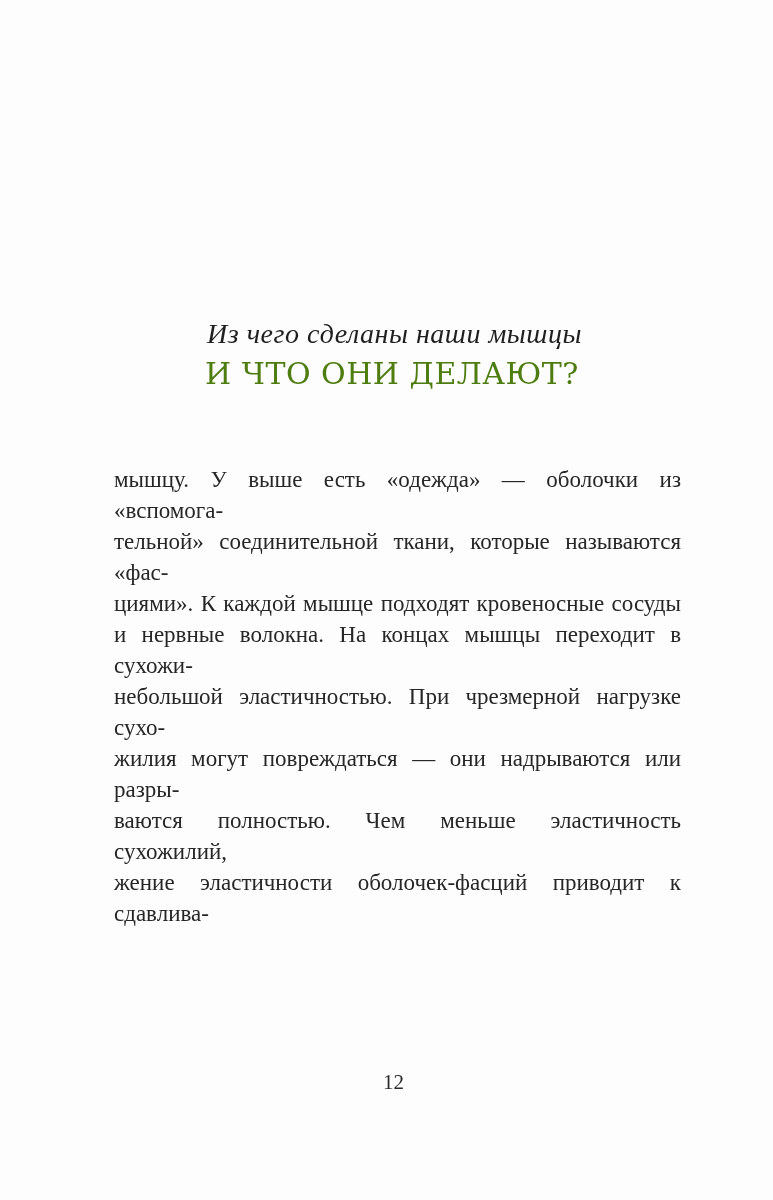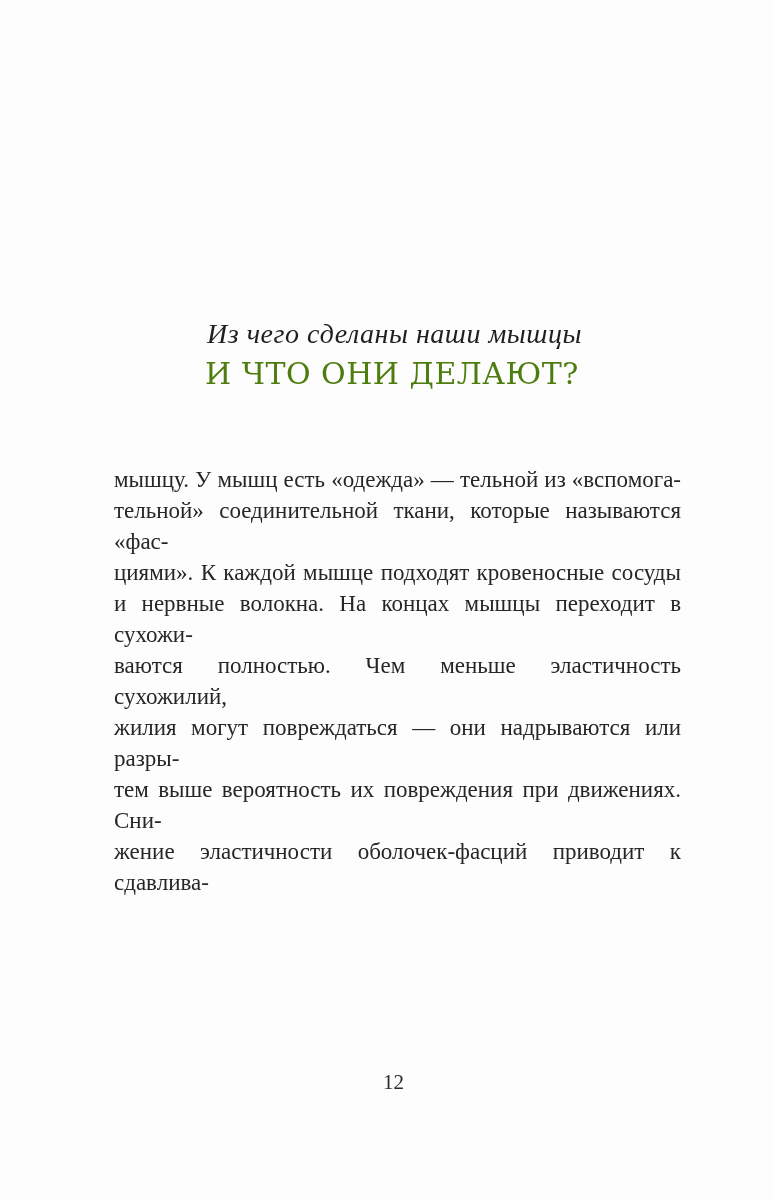--- a/index.html
+++ b/index.html
@@ -80,27 +80,27 @@
 <body>
 
 <div class="page">
 
   <header class="chapter-heading">
     <div class="chapter-subtitle">Из чего сделаны наши мышцы</div>
     <h1 class="chapter-title">И ЧТО ОНИ ДЕЛАЮТ?</h1>
   </header>
 
   <main class="body-text" id="body-lines">
-      <div class="line">мышцу. У мышц есть «одежда» — тельной из «вспомога-</div>
+      <div class="line">мышцу. У выше есть «одежда» — оболочки из «вспомога-</div>
       <div class="line">тельной» соединительной ткани, которые называются «фас-</div>
       <div class="line">циями». К каждой мышце подходят кровеносные сосуды</div>
       <div class="line">и нервные волокна. На концах мышцы переходит в сухожи-</div>
+      <div class="line">небольшой эластичностью. При чрезмерной нагрузке сухо-</div>
+      <div class="line">жилия могут повреждаться — они надрываются или разры-</div>
       <div class="line">ваются полностью. Чем меньше эластичность сухожилий,</div>
-      <div class="line">жилия могут повреждаться — они надрываются или разры-</div>
-      <div class="line">тем выше вероятность их повреждения при движениях. Сни-</div>
       <div class="line">жение эластичности оболочек-фасций приводит к сдавлива-</div>
     </main>
 
   <div class="page-number">12</div>
 
   <div class="watermark">OKi.BY</div>
 
 </div>
 
 </body></html>

